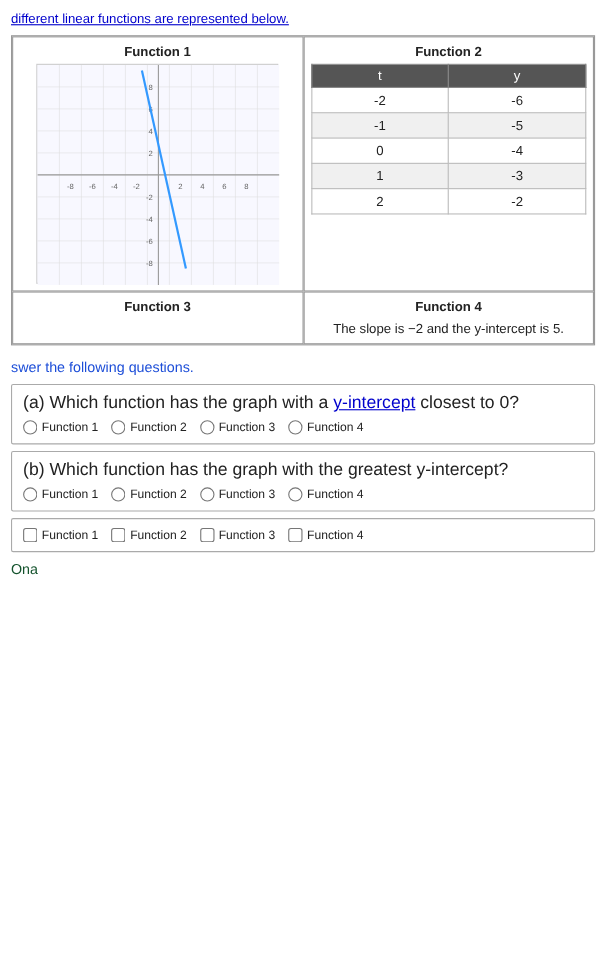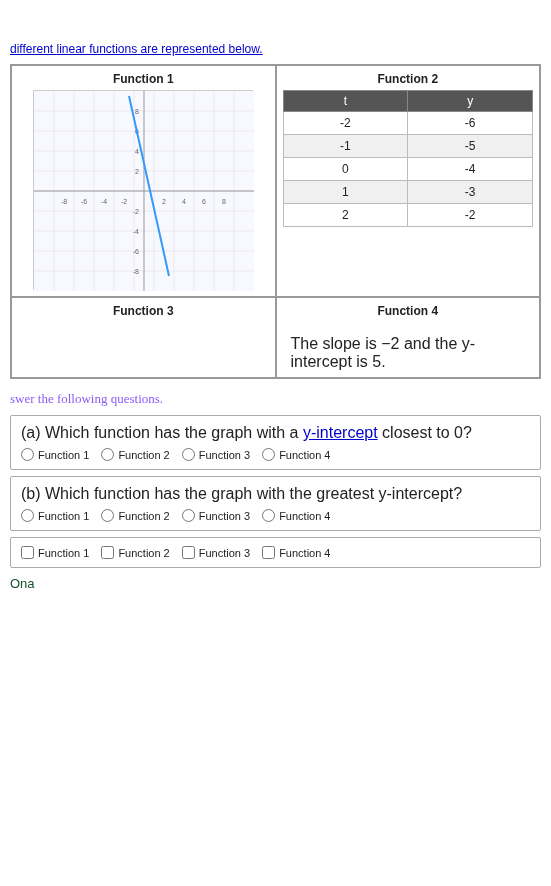--- a/index.html
+++ b/index.html
@@ -10,21 +10,20 @@
       width: 551px;
       min-height: 886px;
       padding: 10px;
       color: #222;
     }
 
     .intro-text {
       font-size: 12px;
       color: #333;
       margin-bottom: 8px;
-      margin-top: 32px;
     }
     .intro-text span {
       text-decoration: underline;
       color: #0000cc;
     }
 
     .functions-grid {
       display: grid;
       grid-template-columns: 1fr 1fr;
       border: 1px solid #999;
@@ -81,31 +80,30 @@
 
     
     .func3-equation {
       font-size: 13px;
       margin-top: 6px;
       font-style: italic;
     }
 
     
     .func4-desc {
-      font-size: 16px;
-      margin-top: 17px;
-      text-align: left;
+      font-size: 12px;
+      margin-top: 6px;
+      text-align: center;
       padding: 0 8px;
     }
 
     .questions-label {
       font-size: 13px;
       margin-bottom: 8px;
-      color: #8b5cf6;
-      font-family: Liberation Serif, serif;
+      color: #1d4ed8;
     }
 
     .question-block {
       border: 1px solid #aaa;
       border-radius: 2px;
       margin-bottom: 6px;
       padding: 8px 10px;
     }
 
     .question-text {

